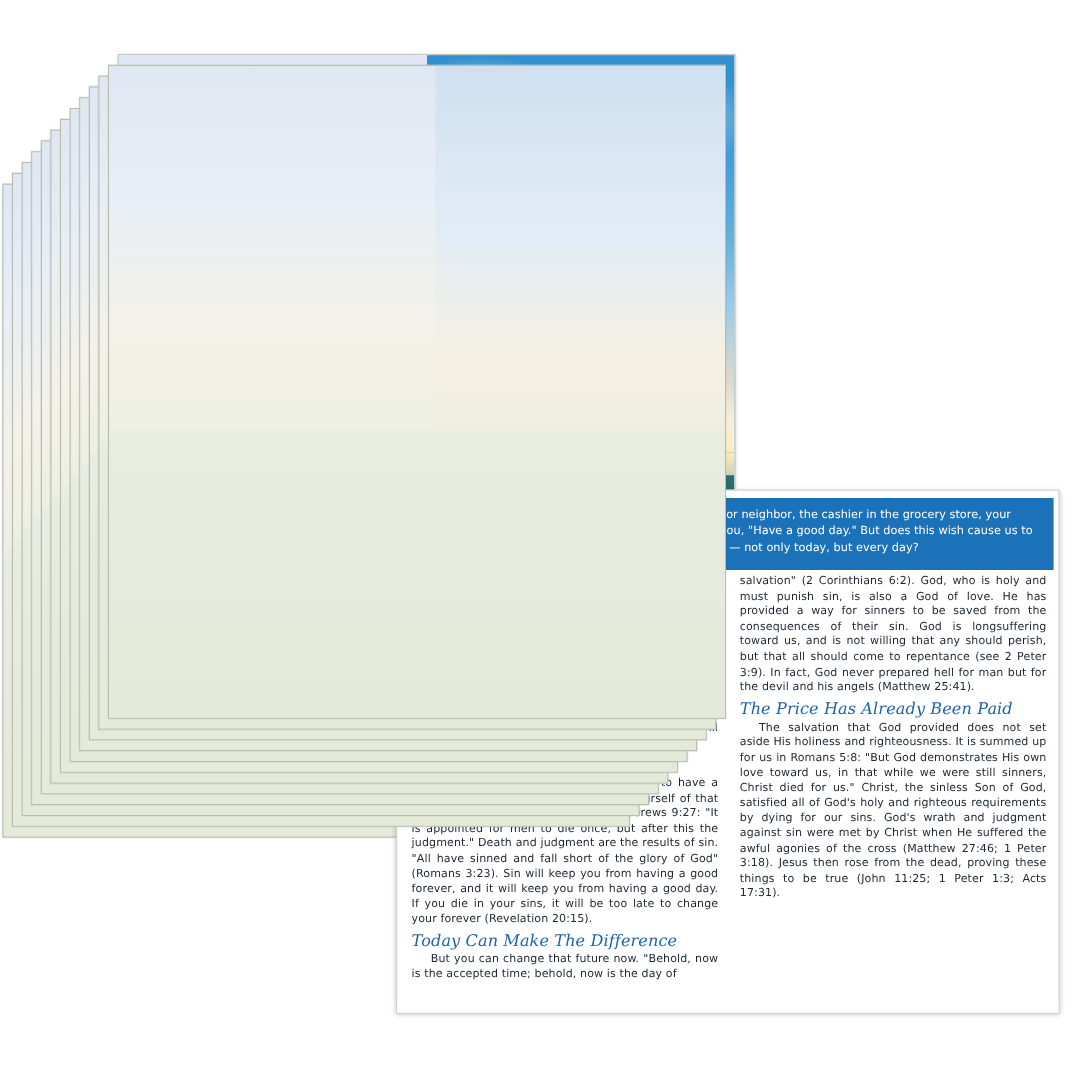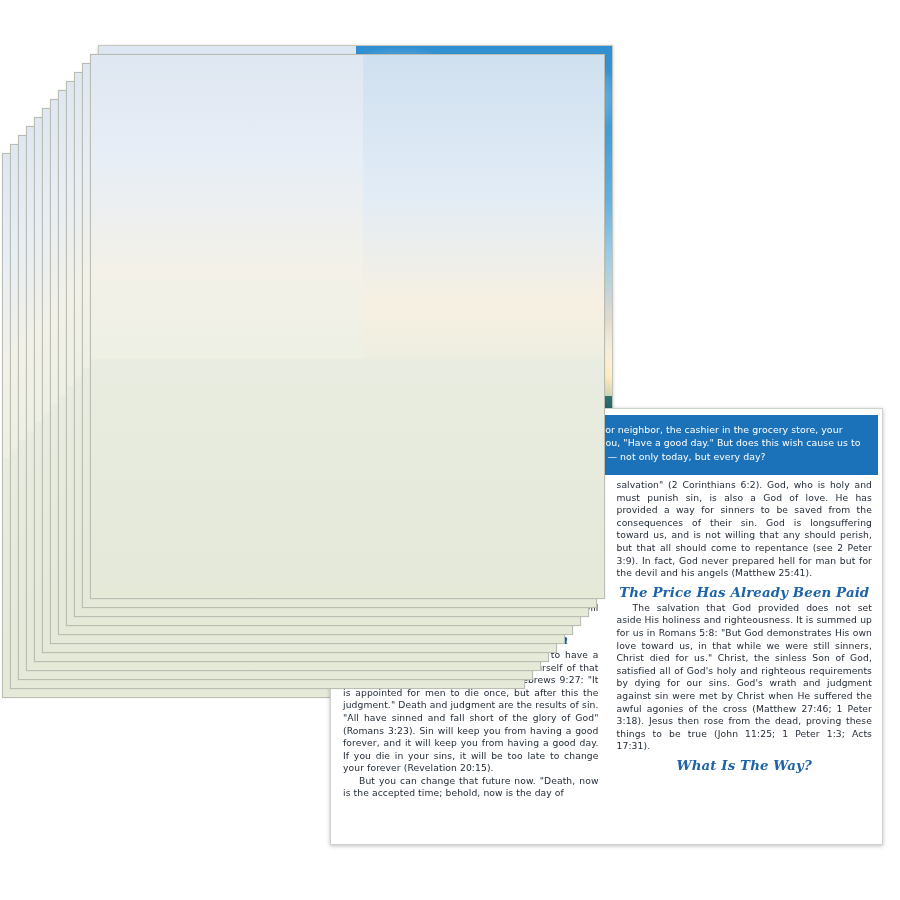--- a/index.html
+++ b/index.html
@@ -81,24 +81,24 @@
     line-height:12.3px;
     color:#1d2733;
     text-align:justify;
     margin:0 0 0 0;
     letter-spacing:.1px;
   }
   .body-p.indent{text-indent:16px;}
   .sub-head{
     font-family:"DejaVu Serif", serif;
     font-style:italic;
-    font-weight:bold;
+    font-weight:normal;
     font-size:13.2px;
     color:#1d63a8;
-    text-align:center;
+    text-align:left;
     margin:5px 0 2px 0;
     letter-spacing:.1px;
     white-space:nowrap;
   }
   .byline{
     font-size:9.1px;
     color:#1d2733;
     text-align:right;
     font-weight:bold;
     margin-top:-12.3px;
@@ -327,28 +327,28 @@
       <p>Ever had someone wish you a good day? Your next door neighbor, the cashier in the grocery store, your friend at school, or even a total stranger may say to you, "Have a good day." But does this wish cause us to have a good day? How can we really have a good day — not only today, but every day?</p>
     </div>
 
     <div id="inside-cols">
 
       <div class="col">
         <div class="sub-head">A Good Day And A Good Forever</div>
         <p class="body-p indent">It is our wish for everyone not only to have a good day but to have a good forever. And how can you have a good day if you are not assured of a good forever? You may try to ignore the future by concentrating on the pleasures of this life. You may be partly successful with this and even say to yourself, "Take your ease; eat, drink, and be merry" (Luke 12:19). But if you do not know where you will be when your life is over, thoughts of the future will inevitably return to spoil your present joys.</p>
         <div class="sub-head">One Thing Can Ruin Both</div>
         <p class="body-p indent">God has provided a way for everyone to have a good forever. But, if you do not avail yourself of that way, then your future is foretold in Hebrews 9:27: "It is appointed for men to die once, but after this the judgment." Death and judgment are the results of sin. "All have sinned and fall short of the glory of God" (Romans 3:23). Sin will keep you from having a good forever, and it will keep you from having a good day. If you die in your sins, it will be too late to change your forever (Revelation 20:15).</p>
-        <p class="body-p indent">But you can change that future now. "Death, now is the accepted time; behold, now is the day of</p>
+        <div class="sub-head">Today Can Make The Difference</div>
+        <p class="body-p indent">But you can change that future now. "Behold, now is the accepted time; behold, now is the day of</p>
       </div>
 
       <div class="col">
         <p class="body-p">salvation" (2 Corinthians 6:2). God, who is holy and must punish sin, is also a God of love. He has provided a way for sinners to be saved from the consequences of their sin. God is longsuffering toward us, and is not willing that any should perish, but that all should come to repentance (see 2 Peter 3:9). In fact, God never prepared hell for man but for the devil and his angels (Matthew 25:41).</p>
         <div class="sub-head">The Price Has Already Been Paid</div>
         <p class="body-p indent">The salvation that God provided does not set aside His holiness and righteousness. It is summed up for us in Romans 5:8: "But God demonstrates His own love toward us, in that while we were still sinners, Christ died for us." Christ, the sinless Son of God, satisfied all of God's holy and righteous requirements by dying for our sins. God's wrath and judgment against sin were met by Christ when He suffered the awful agonies of the cross (Matthew 27:46; 1 Peter 3:18). Jesus then rose from the dead, proving these things to be true (John 11:25; 1 Peter 1:3; Acts 17:31).</p>
-        <div class="sub-head">What Is The Way?</div>
       </div>
 
     </div>
 
     <div class="clip-bottom"></div>
   </div>
 
 </div>
 
 </body></html>

